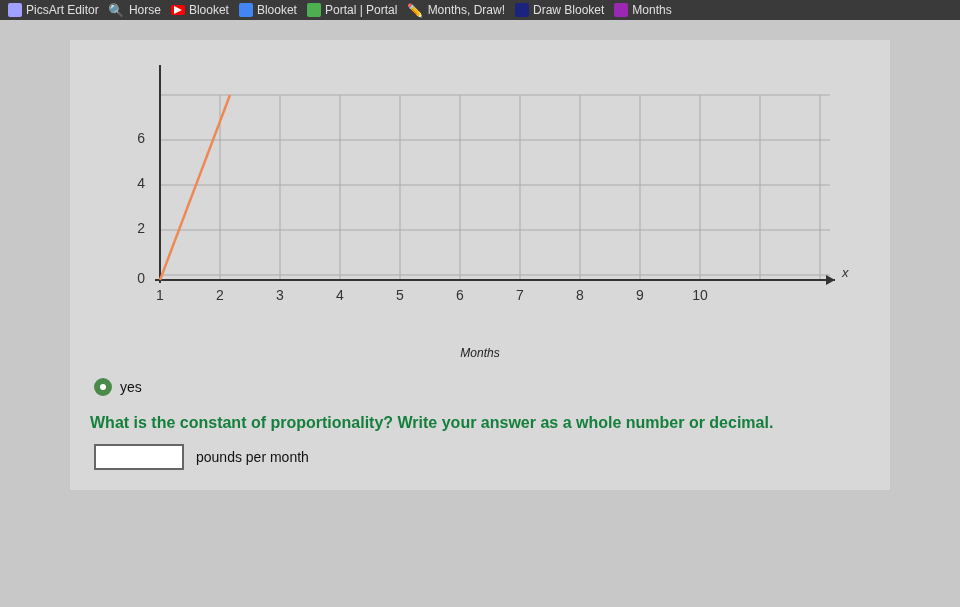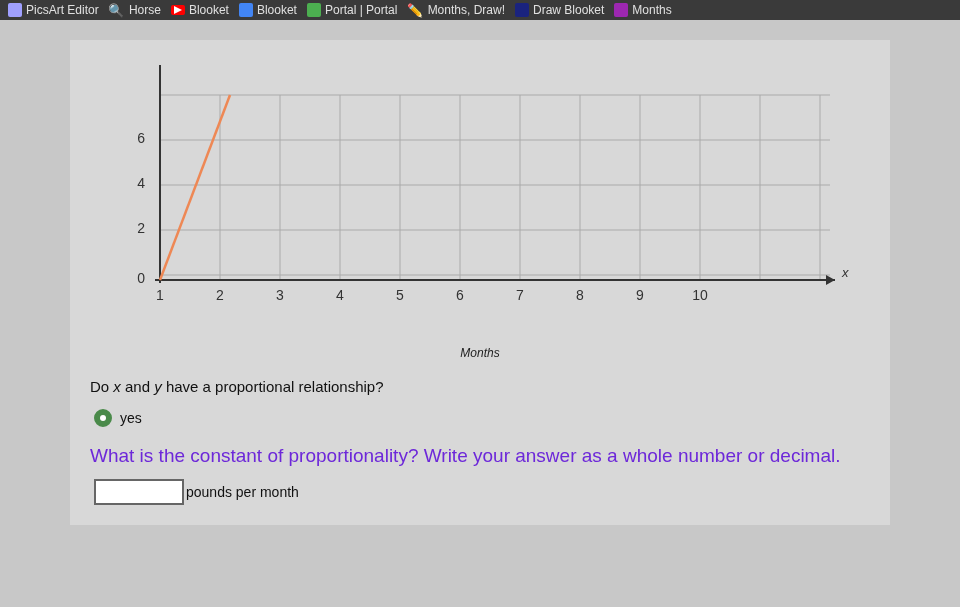--- a/index.html
+++ b/index.html
@@ -128,29 +128,30 @@
     }
     .radio-circle.selected::after {
       content: '';
       width: 6px;
       height: 6px;
       border-radius: 50%;
       background: white;
     }
 
     .constant-question {
-      font-size: 19px;
-      color: #6d28d9;
+      font-size: 16px;
+      color: #15803d;
       margin-bottom: 12px;
+      font-weight: bold;
     }
 
     .answer-row {
       display: flex;
       align-items: center;
-      gap: 2px;
+      gap: 12px;
       margin-left: 4px;
     }
 
     .answer-input {
       width: 90px;
       height: 26px;
       border: 2px solid #666;
       background: white;
       padding: 2px 4px;
     }
@@ -249,23 +250,20 @@
 
         <text x="742" y="222" font-size="13" fill="#333" font-style="italic">x</text>
 
         <line x1="60" y1="225" x2="130" y2="40" stroke="#e85" stroke-width="2.5"></line>
 
       </svg>
     </div>
 
     <div class="graph-xlabel">Months</div>
 
-    <div class="question-text">
-      Do <em>x</em> and <em>y</em> have a proportional relationship?
-    </div>
 
     <div class="radio-group">
       <label class="radio-item">
         <div class="radio-circle selected"></div>
         <span>yes</span>
       </label>
     </div>
 
     <div class="constant-question">
       <span>What is the constant of proportionality? Write your answer as a whole number or decimal.</span>

